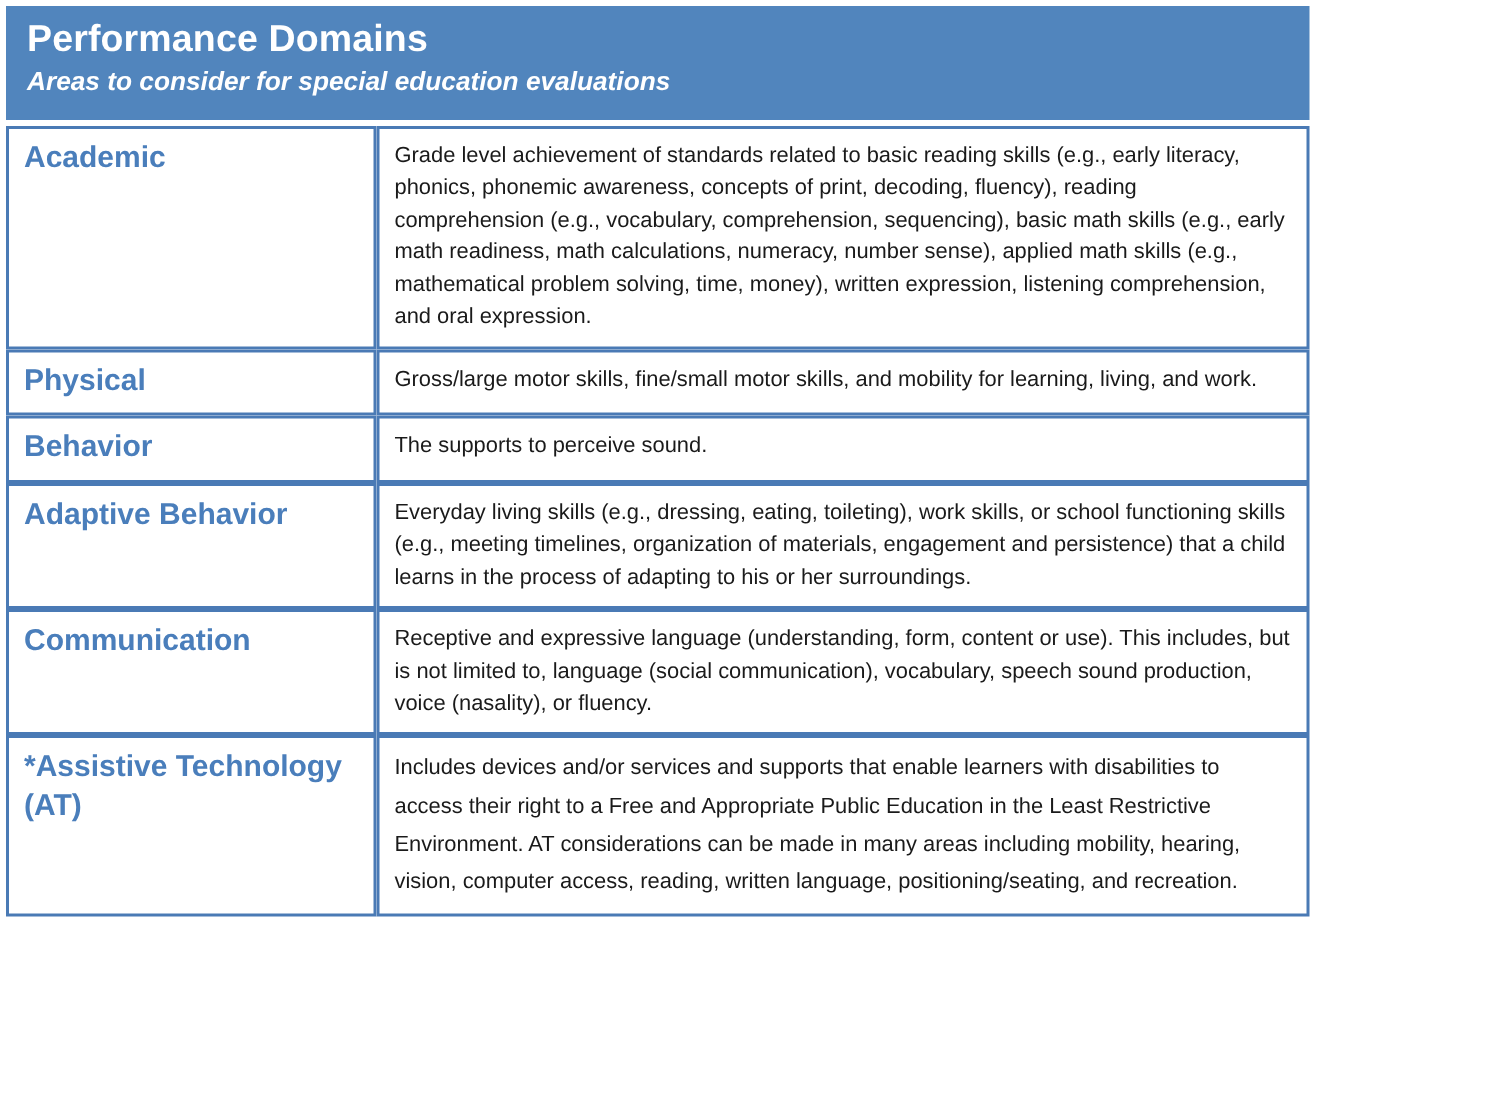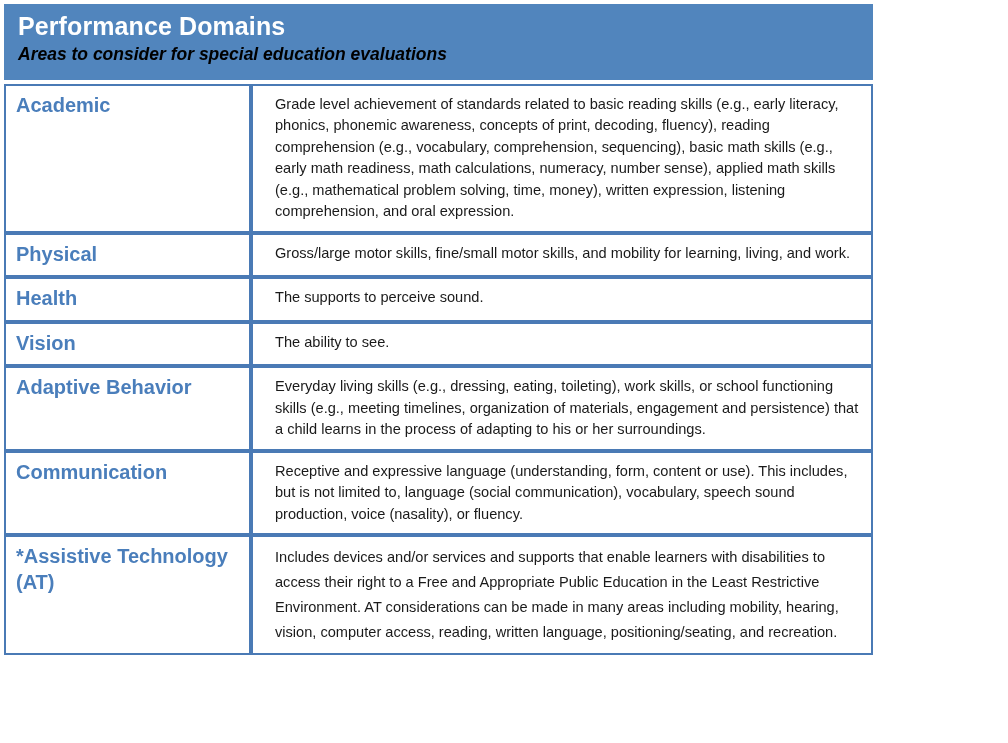--- a/index.html
+++ b/index.html
@@ -31,21 +31,21 @@
   }
   .banner-title {
     color: #ffffff;
     font-size: 25px;
     font-weight: bold;
     line-height: 1.22;
     letter-spacing: 0.1px;
     white-space: nowrap;
   }
   .banner-subtitle {
-    color: #000000;
+    color: #ffffff;
     font-size: 17.5px;
     font-weight: bold;
     font-style: italic;
     line-height: 1.3;
     margin-top: 1px;
     white-space: nowrap;
   }
 
   
   .domains-table {
@@ -64,21 +64,21 @@
   }
 
   .domains-table tr td + td {
     border-left-width: 2px;
   }
 
   .cell-pad-label {
     padding: 7px 6px 8px 10px;
   }
   .cell-pad-desc {
-    padding: 8px 10px 8px 22px;
+    padding: 8px 10px 8px 10px;
   }
 
   td.label-cell {
     width: 243px;
   }
 
   .domain-label {
     color: #4a7ebb;
     font-size: 20px;
     font-weight: bold;
@@ -142,42 +142,30 @@
           <div class="cell-pad-desc">
             <span class="domain-desc">Gross/large motor skills, fine/small motor skills, and mobility for learning, living, and work.</span>
           </div>
         </td>
       </tr>
 
 
       <tr data-row="4">
         <td class="label-cell">
           <div class="cell-pad-label">
-            <span class="domain-label">Health</span>
+            <span class="domain-label">Behavior</span>
           </div>
         </td>
         <td class="desc-cell">
           <div class="cell-pad-desc">
             <span class="domain-desc">The supports to perceive sound.</span>
           </div>
         </td>
       </tr>
 
-      <tr data-row="5">
-        <td class="label-cell">
-          <div class="cell-pad-label">
-            <span class="domain-label">Vision</span>
-          </div>
-        </td>
-        <td class="desc-cell">
-          <div class="cell-pad-desc">
-            <span class="domain-desc">The ability to see.</span>
-          </div>
-        </td>
-      </tr>
 
       <tr data-row="6">
         <td class="label-cell">
           <div class="cell-pad-label">
             <span class="domain-label">Adaptive Behavior</span>
           </div>
         </td>
         <td class="desc-cell">
           <div class="cell-pad-desc">
             <span class="domain-desc">Everyday living skills (e.g., dressing, eating, toileting), work skills, or school functioning skills (e.g., meeting timelines, organization of materials, engagement and persistence) that a child learns in the process of adapting to his or her surroundings.</span>

